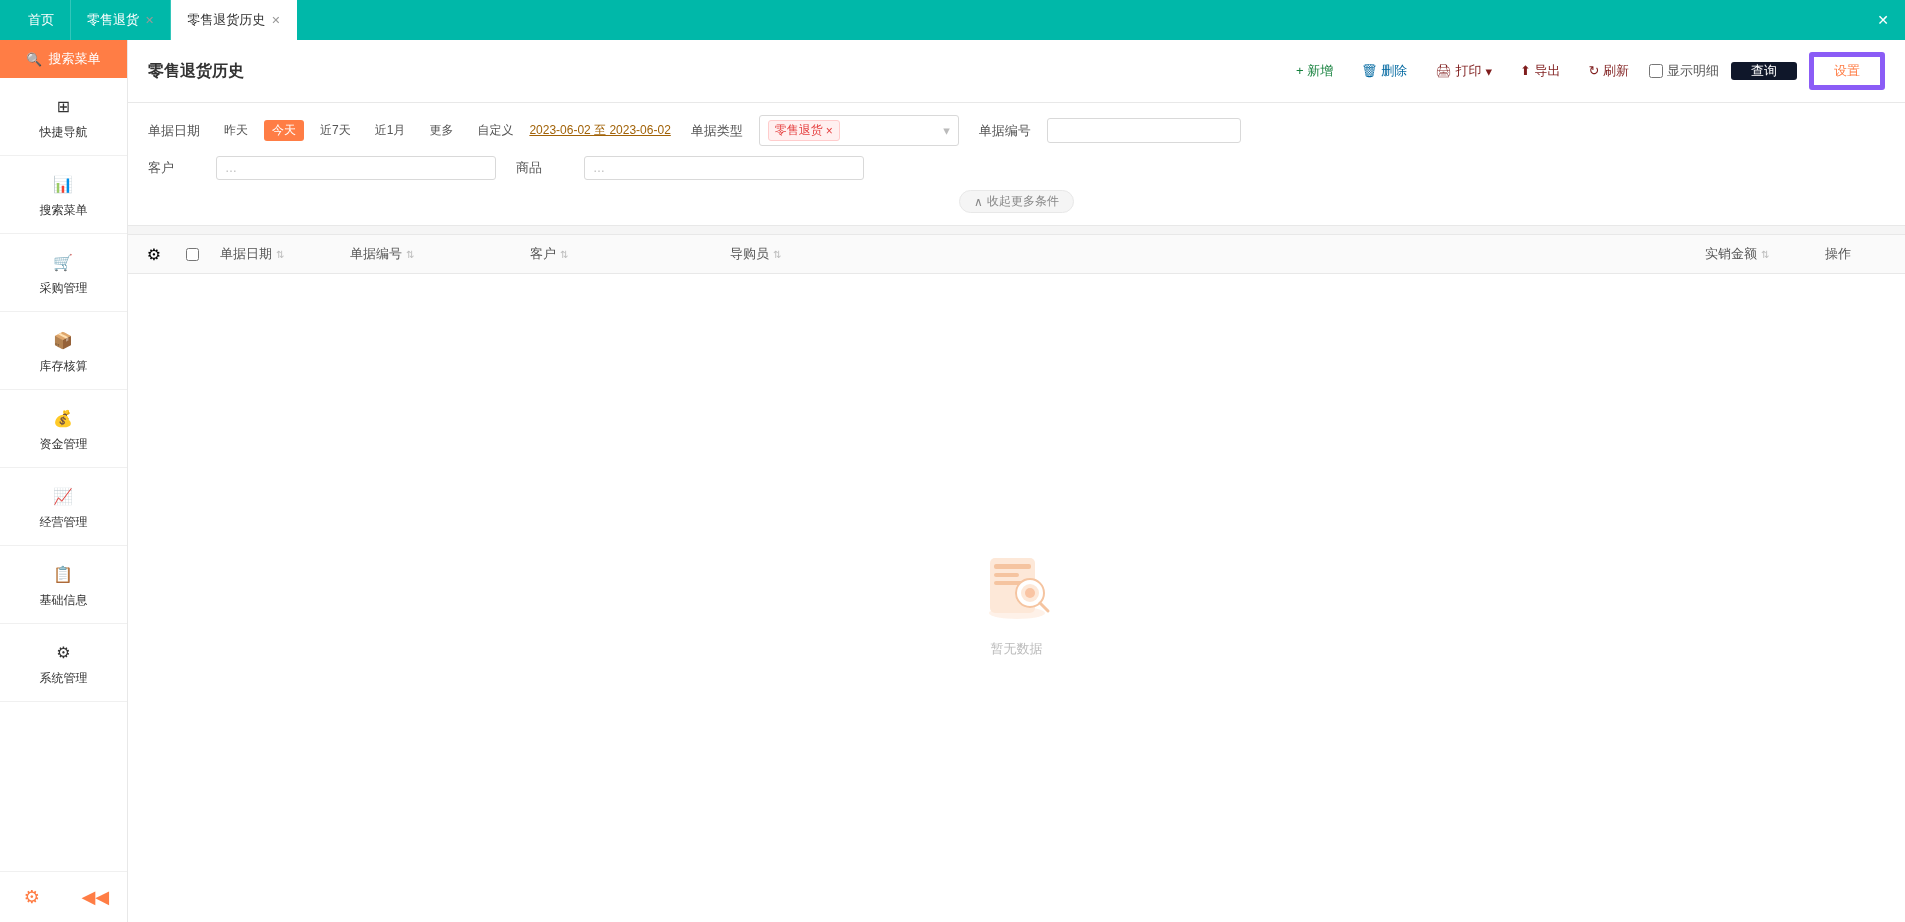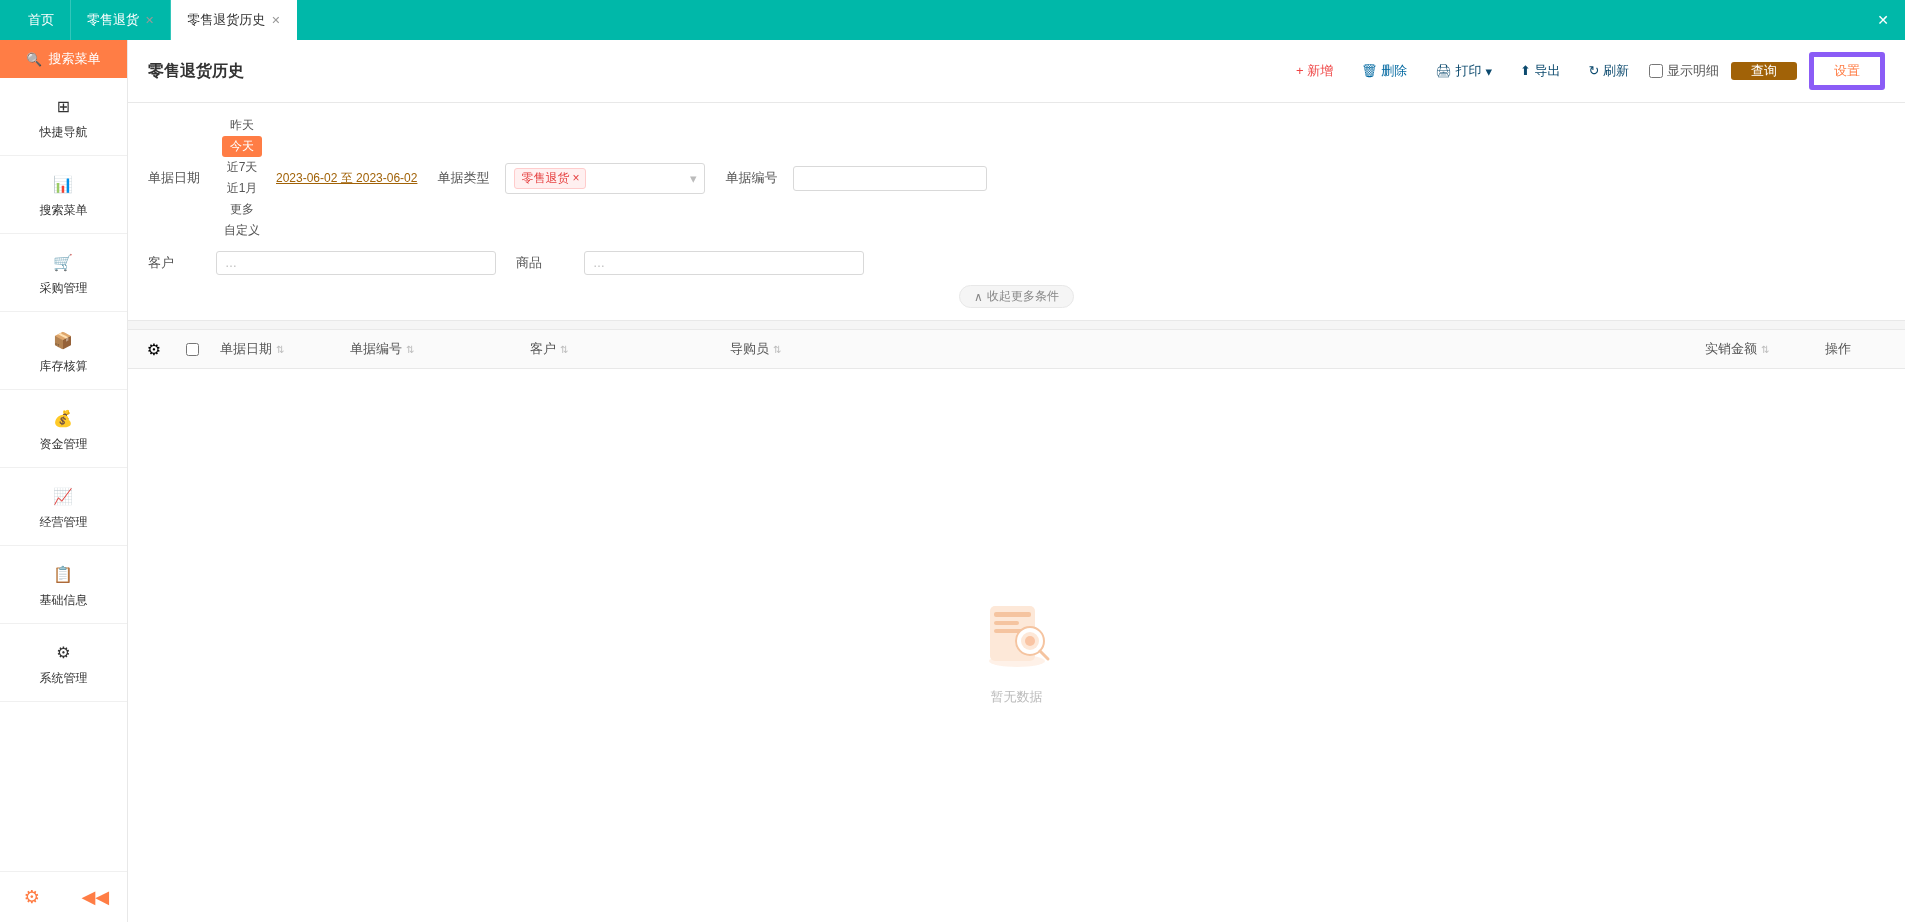--- a/index.html
+++ b/index.html
@@ -140,32 +140,32 @@
     .toolbar {
       display: flex;
       align-items: center;
       gap: 12px;
     }
     .toolbar-btn {
       display: flex;
       align-items: center;
       gap: 4px;
       font-size: 13px;
-      color: #0c4a6e;
+      color: #7f1d1d;
       cursor: pointer;
       padding: 4px 8px;
       border-radius: 3px;
     }
     .toolbar-btn.new-btn {
-      color: #ef4444;
+      color: #15803d;
       font-weight: 500;
     }
     .toolbar-btn.del-btn { color: #0369a1; }
     .btn-query {
-      background: #a16207;
+      background: #0f172a;
       color: #fff;
       border: none;
       padding: 0 20px;
       border-radius: 3px;
       font-size: 13px;
       cursor: pointer;
     }
     .btn-set {
       background: #fff;
       color: #ff7d45;
@@ -198,22 +198,22 @@
     }
     .filter-label {
       font-size: 13px;
       color: #555;
       white-space: nowrap;
       min-width: 60px;
     }
     .date-filter {
       display: flex;
       align-items: center;
-      font-size: 12px;
-      flex-direction: column;
+      gap: 8px;
+      font-size: 12px;
     }
     .date-btn {
       padding: 2px 8px;
       border-radius: 3px;
       cursor: pointer;
       color: #555;
       font-size: 12px;
     }
     .date-btn.active {
       background: #ff7d45;

